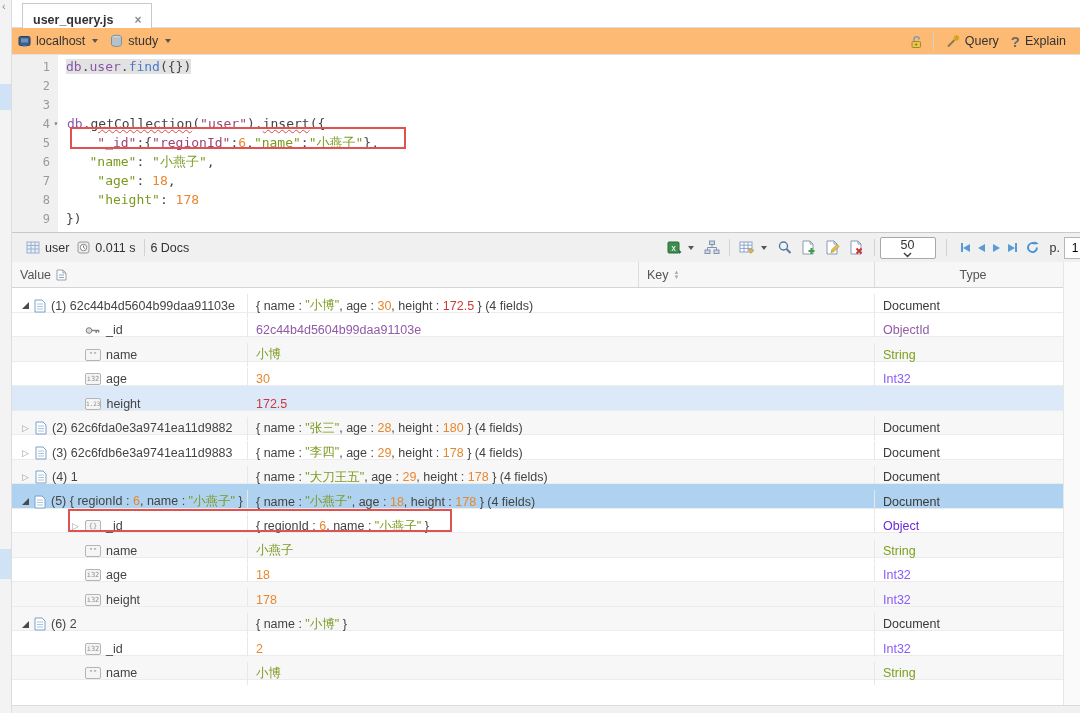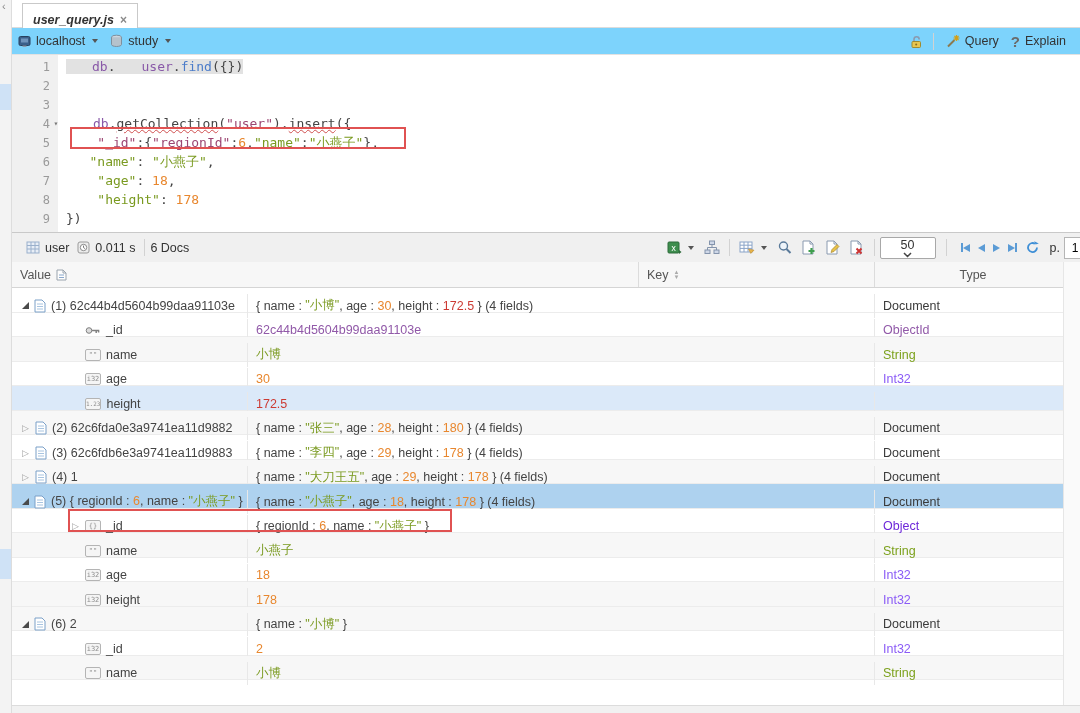--- a/index.html
+++ b/index.html
@@ -8,43 +8,43 @@
   .abs { position:absolute; }
 
   
   #left-strip { left:0; top:0; width:12px; height:713px; background:#f3f3f3; border-right:1px solid #ddd; }
   #left-strip .chev { position:absolute; top:0; left:2px; font-size:11px; color:#8a8a8a; }
   #left-strip .frag { position:absolute; left:0; width:11px; background:#cfe2f6; }
 
   
   #tabbar { left:12px; top:0; width:1068px; height:28px; background:#fff; border-bottom:1px solid #dcdcdc; }
   .tab { position:absolute; left:10px; top:3px; height:25px; padding:16px 10px; background:#fff;
-    border:1px solid #c9c9c9; border-bottom:none; display:flex; align-items:center; gap:6px;
-    font-size:12.5px; font-weight:bold; color:#333;font-style:italic; }
+    border:1px solid #c9c9c9; border-bottom:none; display:flex; align-items:center; gap:21px;
+    font-size:12.5px; font-weight:bold; color:#333; }
   .tab .close { color:#8a8a8a; font-weight:bold; font-size:12px; }
 
   
-  #toolbar { left:12px; top:28px; width:1068px; height:27px; background:#7dd3fc; border-bottom:1px solid #e2e2e2;
+  #toolbar { left:12px; top:28px; width:1068px; height:27px; background:#fdba74; border-bottom:1px solid #e2e2e2;
     display:flex; align-items:center; font-size:12.5px; color:#333; }
   .tb-item { display:flex; align-items:center; gap:5px; padding:0 6px; height:22px; cursor:default; }
   .caret { width:0; height:0; border-left:3.5px solid transparent; border-right:3.5px solid transparent; border-top:4px solid #555; margin-left:2px; }
   .tb-sep { width:1px; height:17px; background:#d2d2d2; margin:0 5px; }
   .spacer { flex:1; }
 
   
   #editor { left:12px; top:55px; width:1068px; height:177px; background:#fff; overflow:hidden; }
   #gutter-bg { position:absolute; left:0; top:0; width:46px; height:100%; background:#f0f0f0; }
   #ed-lines { position:absolute; left:0; top:2px; width:100%; }
   .ed-line { display:flex; height:19px; align-items:center; font-family:"DejaVu Sans Mono","Liberation Mono",monospace; font-size:13px; white-space:pre; }
   .ed-line .ln { width:38px; text-align:right; color:#9a9a9a; font-size:12px; flex:none; }
   .ed-line .fold { width:10px; font-size:8px; color:#777; text-align:center; flex:none; margin-left:1px; }
   .ed-line .nofold { width:10px; flex:none; }
   .ed-line .code { margin-left:6px; }
   .selbg { background:#e2e2e2; }
-  .tk.kw { color:#8959a8;margin-left:26px; } .tk.fn { color:#4a7bc9; } .tk.p { color:#444; }
+  .tk.kw { color:#8959a8; } .tk.fn { color:#4a7bc9; } .tk.p { color:#444; }
   .tk.s { color:#7a9a20; } .tk.s2 { color:#9c4673; } .tk.n { color:#e8872e; }
   .tk.err { text-decoration:underline; text-decoration-style:wavy; text-decoration-color:#d05050; text-decoration-thickness:1px; }
   #ed-redbox { position:absolute; left:58px; top:72px; width:336px; height:22px; border:2px solid #e05252; }
 
   
   #res-toolbar { left:12px; top:232px; width:1068px; height:30px; background:#f0f0f0; border-top:1px solid #c9c9c9;
     display:flex; align-items:center; font-size:12.5px; color:#333; padding-left:10px; }
   .rt-item { display:flex; align-items:center; gap:5px; padding:0 4px; height:24px; }
   .icon-btn { display:flex; align-items:center; justify-content:center; padding:0 4px; height:24px; cursor:default; }
   .combo { display:flex; align-items:center; justify-content:space-between; width:56px; height:22px; background:#fff;

